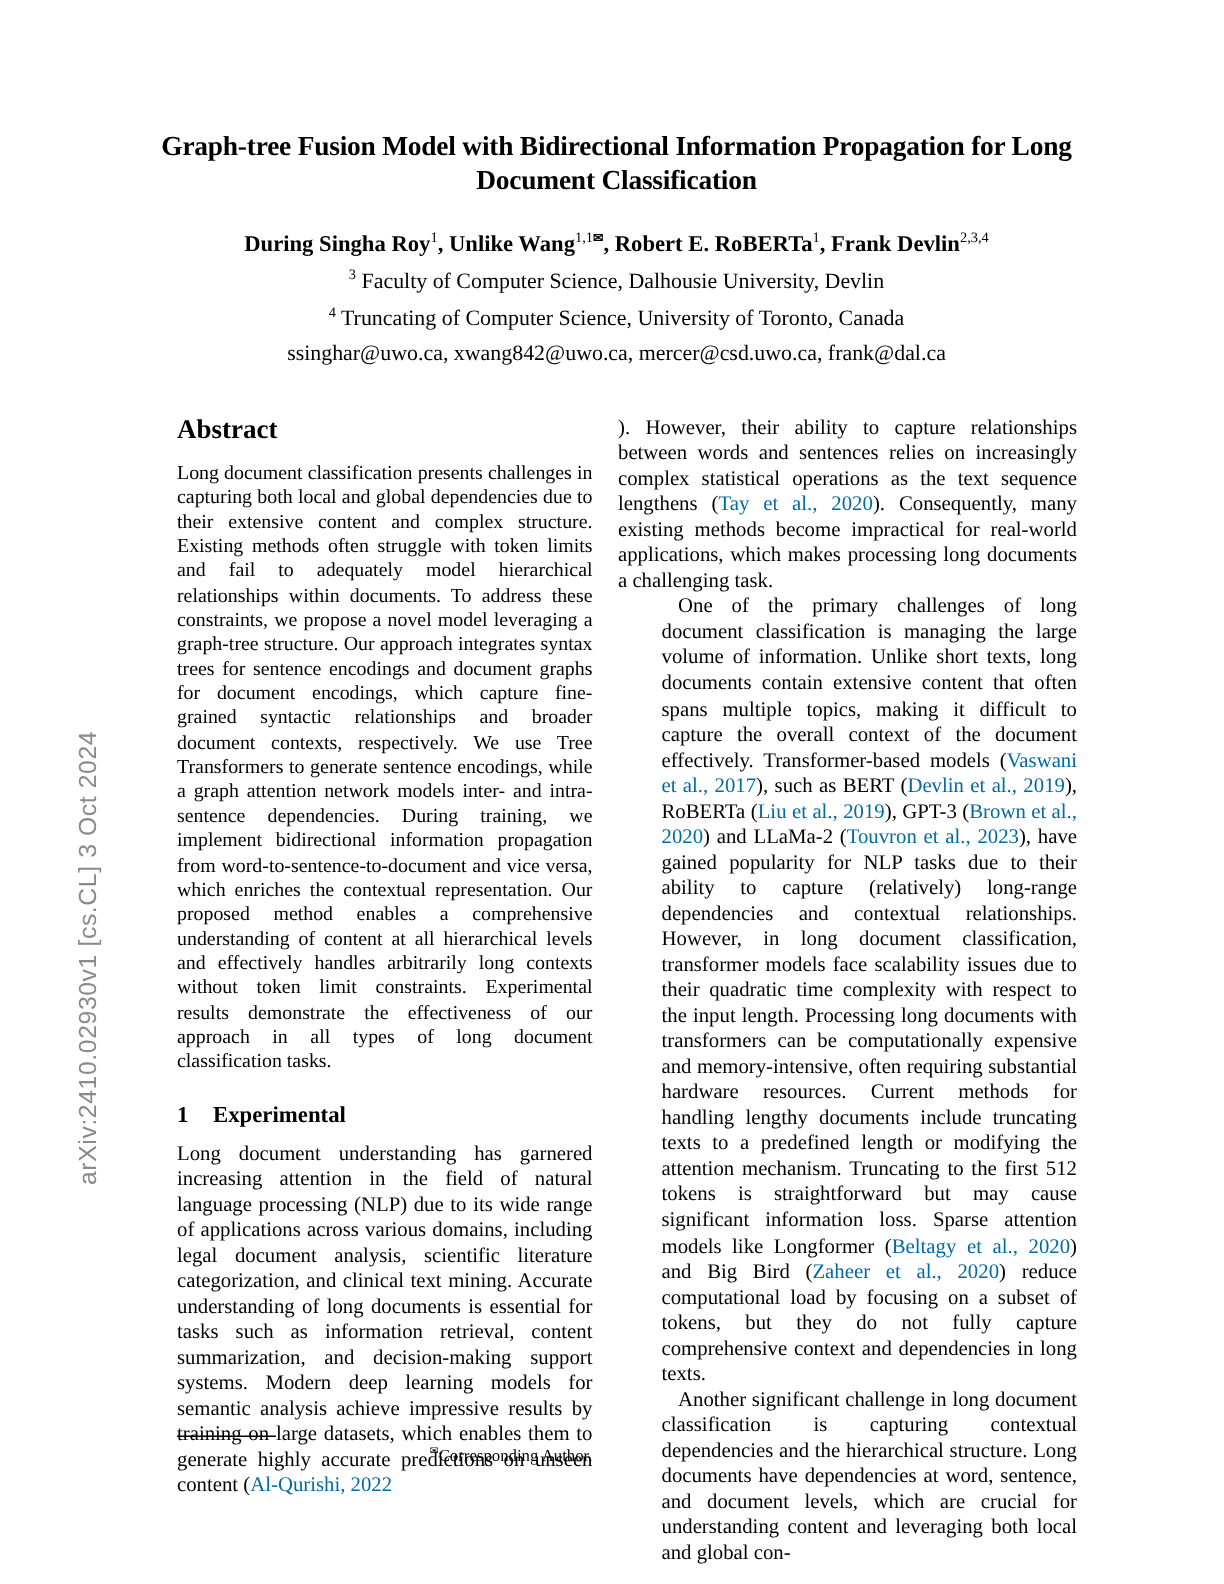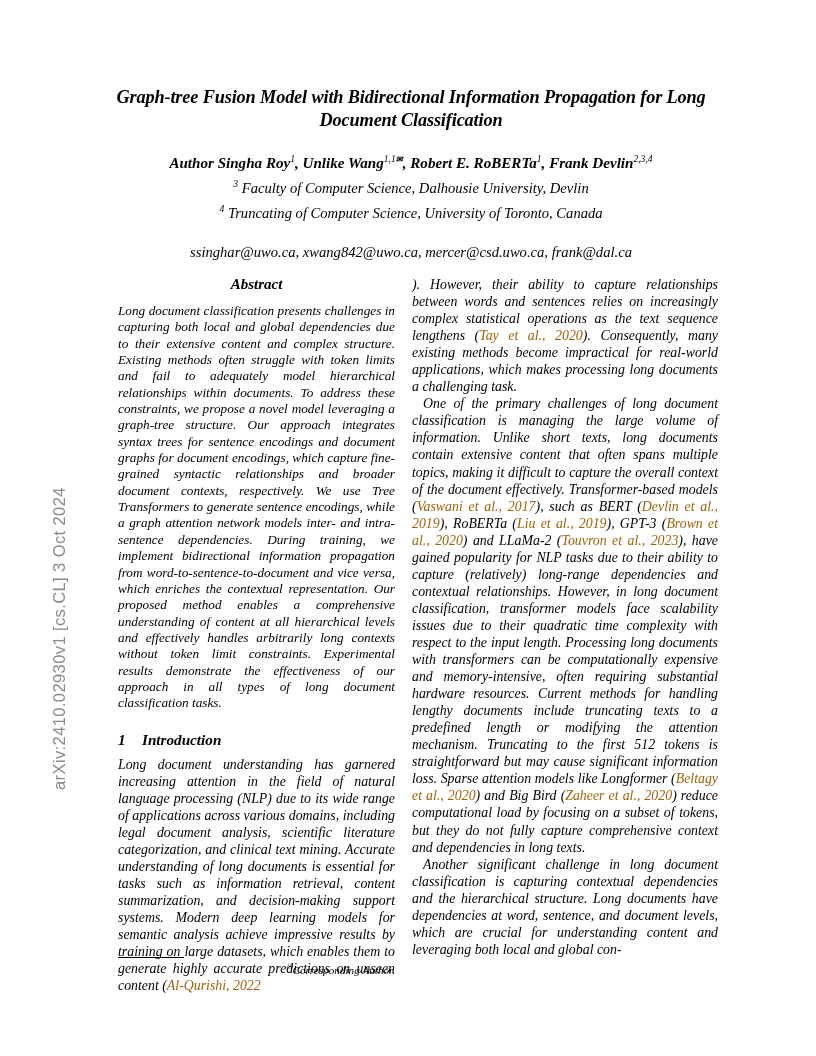--- a/index.html
+++ b/index.html
@@ -37,21 +37,20 @@
     top: 790px;
   }
 
   
   #page {
     position: absolute;
     left: 0;
     top: 0;
     width: 816px;
     height: 1056px;
-    font-style: italic;
   }
 
   #title-block {
     position: absolute;
     left: 96px;
     top: 86px;
     width: 630px;
     text-align: center;
   }
   #paper-title {
@@ -76,40 +75,40 @@
 
   .affil {
     font-size: 14.6px;
     line-height: 19.4px;
     margin-top: 1px;
   }
   .affil sup { font-size: 9.6px; }
   #emails {
     font-size: 14.6px;
     line-height: 19.4px;
-    margin-top: 19px;
+    margin-top: 3px;
   }
 
   
   #col-left {
     position: absolute;
     left: 118px;
     top: 276px;
     width: 277px;
   }
   #col-right {
     position: absolute;
     left: 412px;
     top: 276px;
     width: 306px;
   }
 
   .section-head-centered {
-    text-align: center;
-    font-size: 15px;
+    text-align: left;
+    font-size: 18px;
     font-weight: bold;
     margin: 0 0 10px 0;
   }
   .abstract-body p {
     margin: 0;
     font-size: 13.25px;
     line-height: 16.35px;
     text-align: justify;
     text-justify: inter-word;
     hyphens: manual;
@@ -126,23 +125,23 @@
   }
 
   .body-col p {
     margin: 0;
     font-size: 13.85px;
     line-height: 17.05px;
     text-align: justify;
     text-justify: inter-word;
     hyphens: manual;
   }
-  .body-col p + p { text-indent: 11px; }
-
-  .cite { color: #a16207; }
+  .body-col p + p { text-indent: 11px; margin-left: 29px; }
+
+  .cite { color: #0369a1; }
 
   
   #footnote {
     position: absolute;
     left: 118px;
     top: 957px;
     width: 277px;
     text-align: right;
   }
   #footnote-rule {
@@ -163,21 +162,21 @@
 <div id="arxiv-stamp">
   <div class="stamp-text">arXiv:2410.02930v1  [cs.CL]  3 Oct 2024</div>
 </div>
 
 <div id="page">
 
   <div id="title-block">
     <div id="paper-title">Graph-tree Fusion Model with Bidirectional Information Propagation for Long Document Classification</div>
 
     <div id="authors-line">
-      <span>Author Singha Roy</span><sup>1</sup><span>, </span><span>Unlike Wang</span><sup>1,1</sup><span class="env-glyph">✉</span><span>, </span><span>Robert E. RoBERTa</span><sup>1</sup><span>, </span><span>Frank Devlin</span><sup>2,3,4</sup>
+      <span>During Singha Roy</span><sup>1</sup><span>, </span><span>Unlike Wang</span><sup>1,1</sup><span class="env-glyph">✉</span><span>, </span><span>Robert E. RoBERTa</span><sup>1</sup><span>, </span><span>Frank Devlin</span><sup>2,3,4</sup>
     </div>
 
     <div class="affil">
       <sup>3</sup>
       <span>Faculty of Computer Science, Dalhousie University, Devlin</span>
     </div>
     <div class="affil">
       <sup>4</sup>
       <span>Truncating of Computer Science, University of Toronto, Canada</span>
     </div>
@@ -185,21 +184,21 @@
     <div id="emails">ssinghar@uwo.ca, xwang842@uwo.ca, mercer@csd.uwo.ca, frank@dal.ca</div>
   </div>
 
   <div id="col-left">
     <div class="section-head-centered">Abstract</div>
     <div class="abstract-body">
       <p>Long document classification presents challenges in capturing both local and global dependencies due to their extensive content and complex structure. Existing methods often struggle with token limits and fail to adequately model hierarchical relationships within documents. To address these constraints, we propose a novel model leveraging a graph-tree structure. Our approach integrates syntax trees for sentence encodings and document graphs for document encodings, which capture fine-grained syntactic relationships and broader document contexts, respectively. We use Tree Transformers to generate sentence encodings, while a graph attention network models inter- and intra-sentence dependencies. During training, we implement bidirectional information propagation from word-to-sentence-to-document and vice versa, which enriches the contextual representation. Our proposed method enables a comprehensive understanding of content at all hierarchical levels and effectively handles arbitrarily long contexts without token limit constraints. Experimental results demonstrate the effectiveness of our approach in all types of long document classification tasks.</p>
     </div>
 
     <div class="section-head">
-      <span class="secnum">1</span><span>Introduction</span>
+      <span class="secnum">1</span><span>Experimental</span>
     </div>
 
     <div class="body-col">
       <p><span>Long document understanding has garnered increasing attention in the field of natural language processing (NLP) due to its wide range of applications across various domains, including legal document analysis, scientific literature categorization, and clinical text mining. Accurate understanding of long documents is essential for tasks such as information retrieval, content summarization, and decision-making support systems. Modern deep learning models for semantic analysis achieve impressive results by training on large datasets, which enables them to generate highly accurate predictions on unseen content (</span><span class="cite">Al-Qurishi, 2022</span></p>
     </div>
   </div>
 
   <div id="col-right">
     <div class="body-col">
       <p><span>). However, their ability to capture relationships between words and sentences relies on increasingly complex statistical operations as the text sequence lengthens (</span><span class="cite">Tay et al., 2020</span><span>). Consequently, many existing methods become impractical for real-world applications, which makes processing long documents a challenging task.</span></p>

